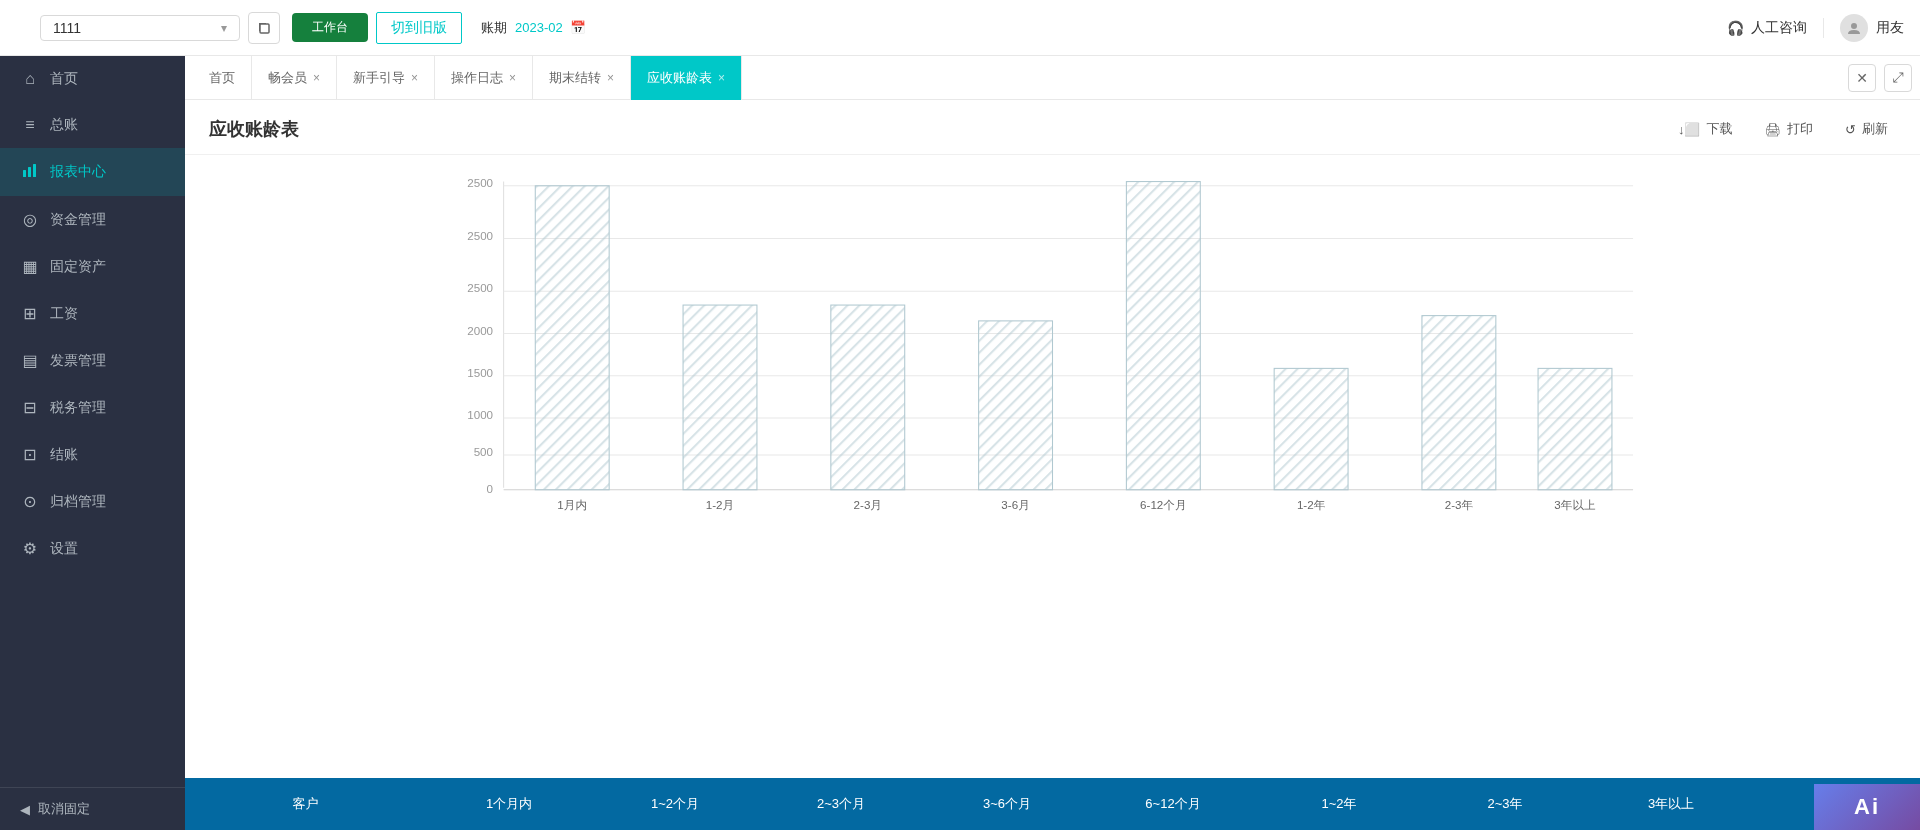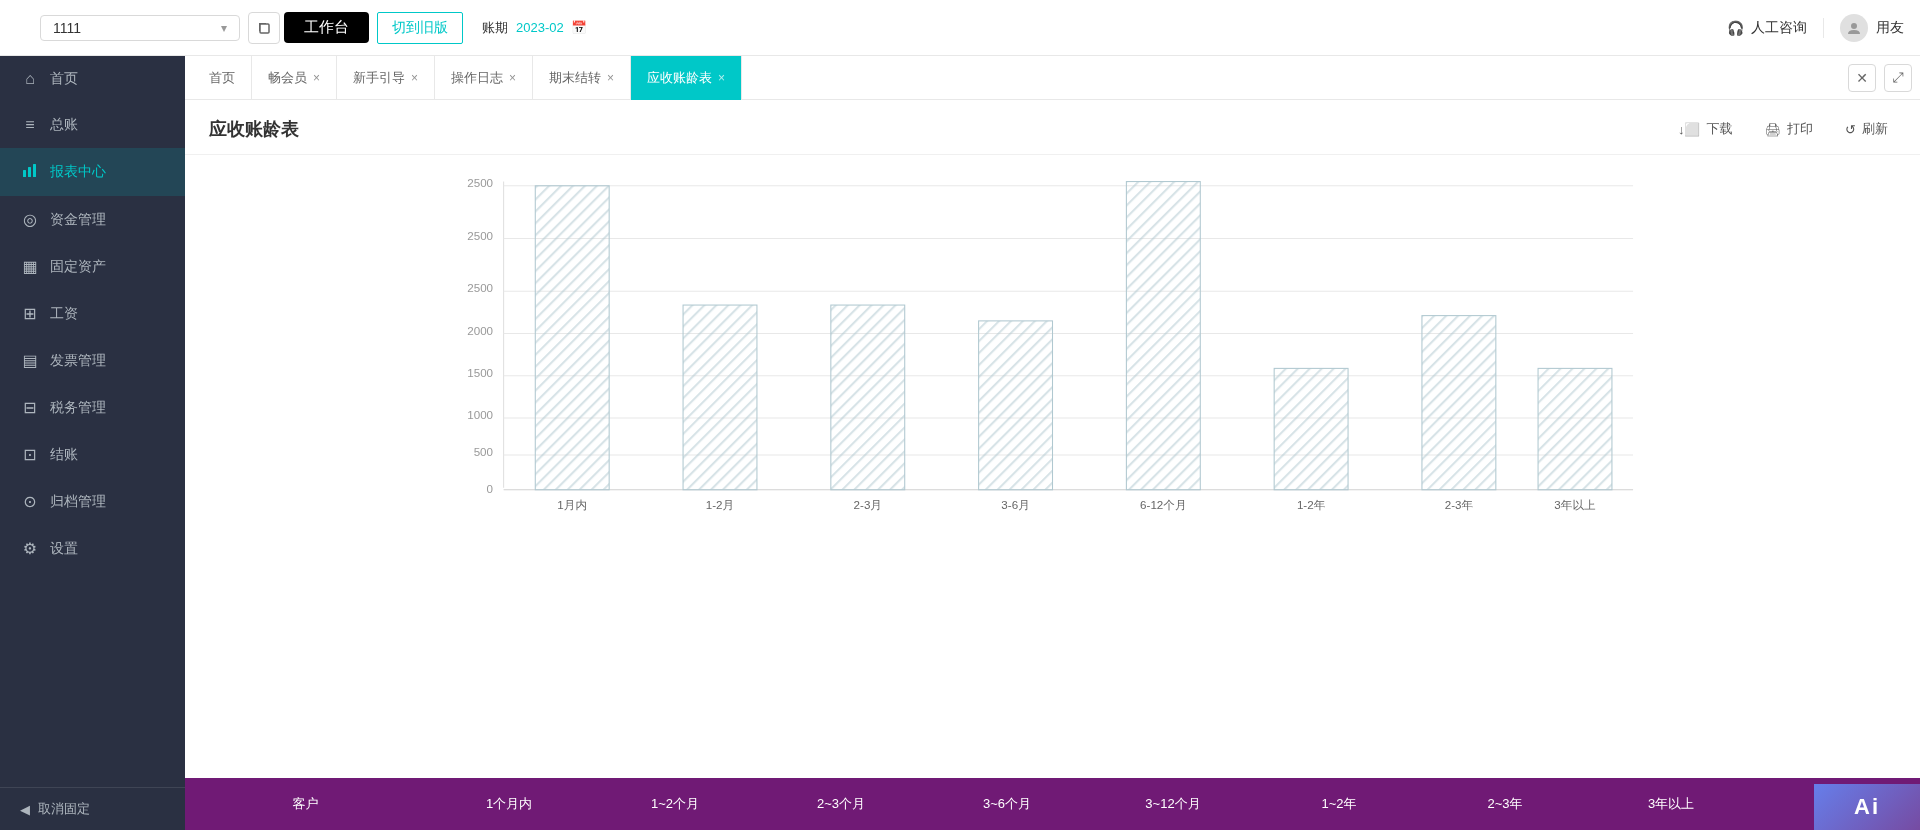--- a/index.html
+++ b/index.html
@@ -62,28 +62,28 @@
       width: 32px; height: 32px;
       border: 1px solid #d9d9d9;
       border-radius: 4px;
       display: flex; align-items: center; justify-content: center;
       cursor: pointer;
       background: #fff;
       margin-left: 8px;
       color: #666;
     }
     .workbench-btn {
-      background: #000000;
+      background: #15803d;
       color: #fff;
       border: none;
       border-radius: 4px;
       padding: 6px 20px;
-      font-size: 15px;
-      cursor: pointer;
-      margin-left: 4px;
+      font-size: 12px;
+      cursor: pointer;
+      margin-left: 12px;
     }
     .switch-btn {
       border: 1px solid #00c8c8;
       color: #00c8c8;
       background: #fff;
       border-radius: 2px;
       padding: 6px 14px;
       font-size: 14px;
       cursor: pointer;
       margin-left: 8px;
@@ -269,21 +269,21 @@
       position: relative;
     }
     .chart-svg-container {
       width: 100%;
       height: 380px;
     }
 
     
     .table-header {
       height: 52px;
-      background: #701a75;
+      background: #0369a1;
       display: flex;
       align-items: center;
       flex-shrink: 0;
     }
     .table-header-cell {
       color: #fff;
       font-size: 13px;
       font-weight: 500;
       text-align: center;
       flex: 1;
@@ -522,21 +522,21 @@
           <text x="1095" y="320" text-anchor="middle" font-size="11" fill="#666">3年以上</text>
         </svg>
       </div>
 
       <div class="table-header">
         <div class="table-header-cell">客户</div>
         <div class="table-header-cell">1个月内</div>
         <div class="table-header-cell">1~2个月</div>
         <div class="table-header-cell">2~3个月</div>
         <div class="table-header-cell">3~6个月</div>
-        <div class="table-header-cell">3~12个月</div>
+        <div class="table-header-cell">6~12个月</div>
         <div class="table-header-cell">1~2年</div>
         <div class="table-header-cell">2~3年</div>
         <div class="table-header-cell">3年以上</div>
         <div class="table-header-cell">合计</div>
       </div>
     </div>
   </div>
 </div>
 
 <div class="ai-badge" style="position:fixed;bottom:0;right:0;background:linear-gradient(135deg,#667eea,#764ba2);color:#fff;padding:10px 40px;font-size:22px;font-weight:bold;letter-spacing:2px;margin-top:20px;">Ai</div>

